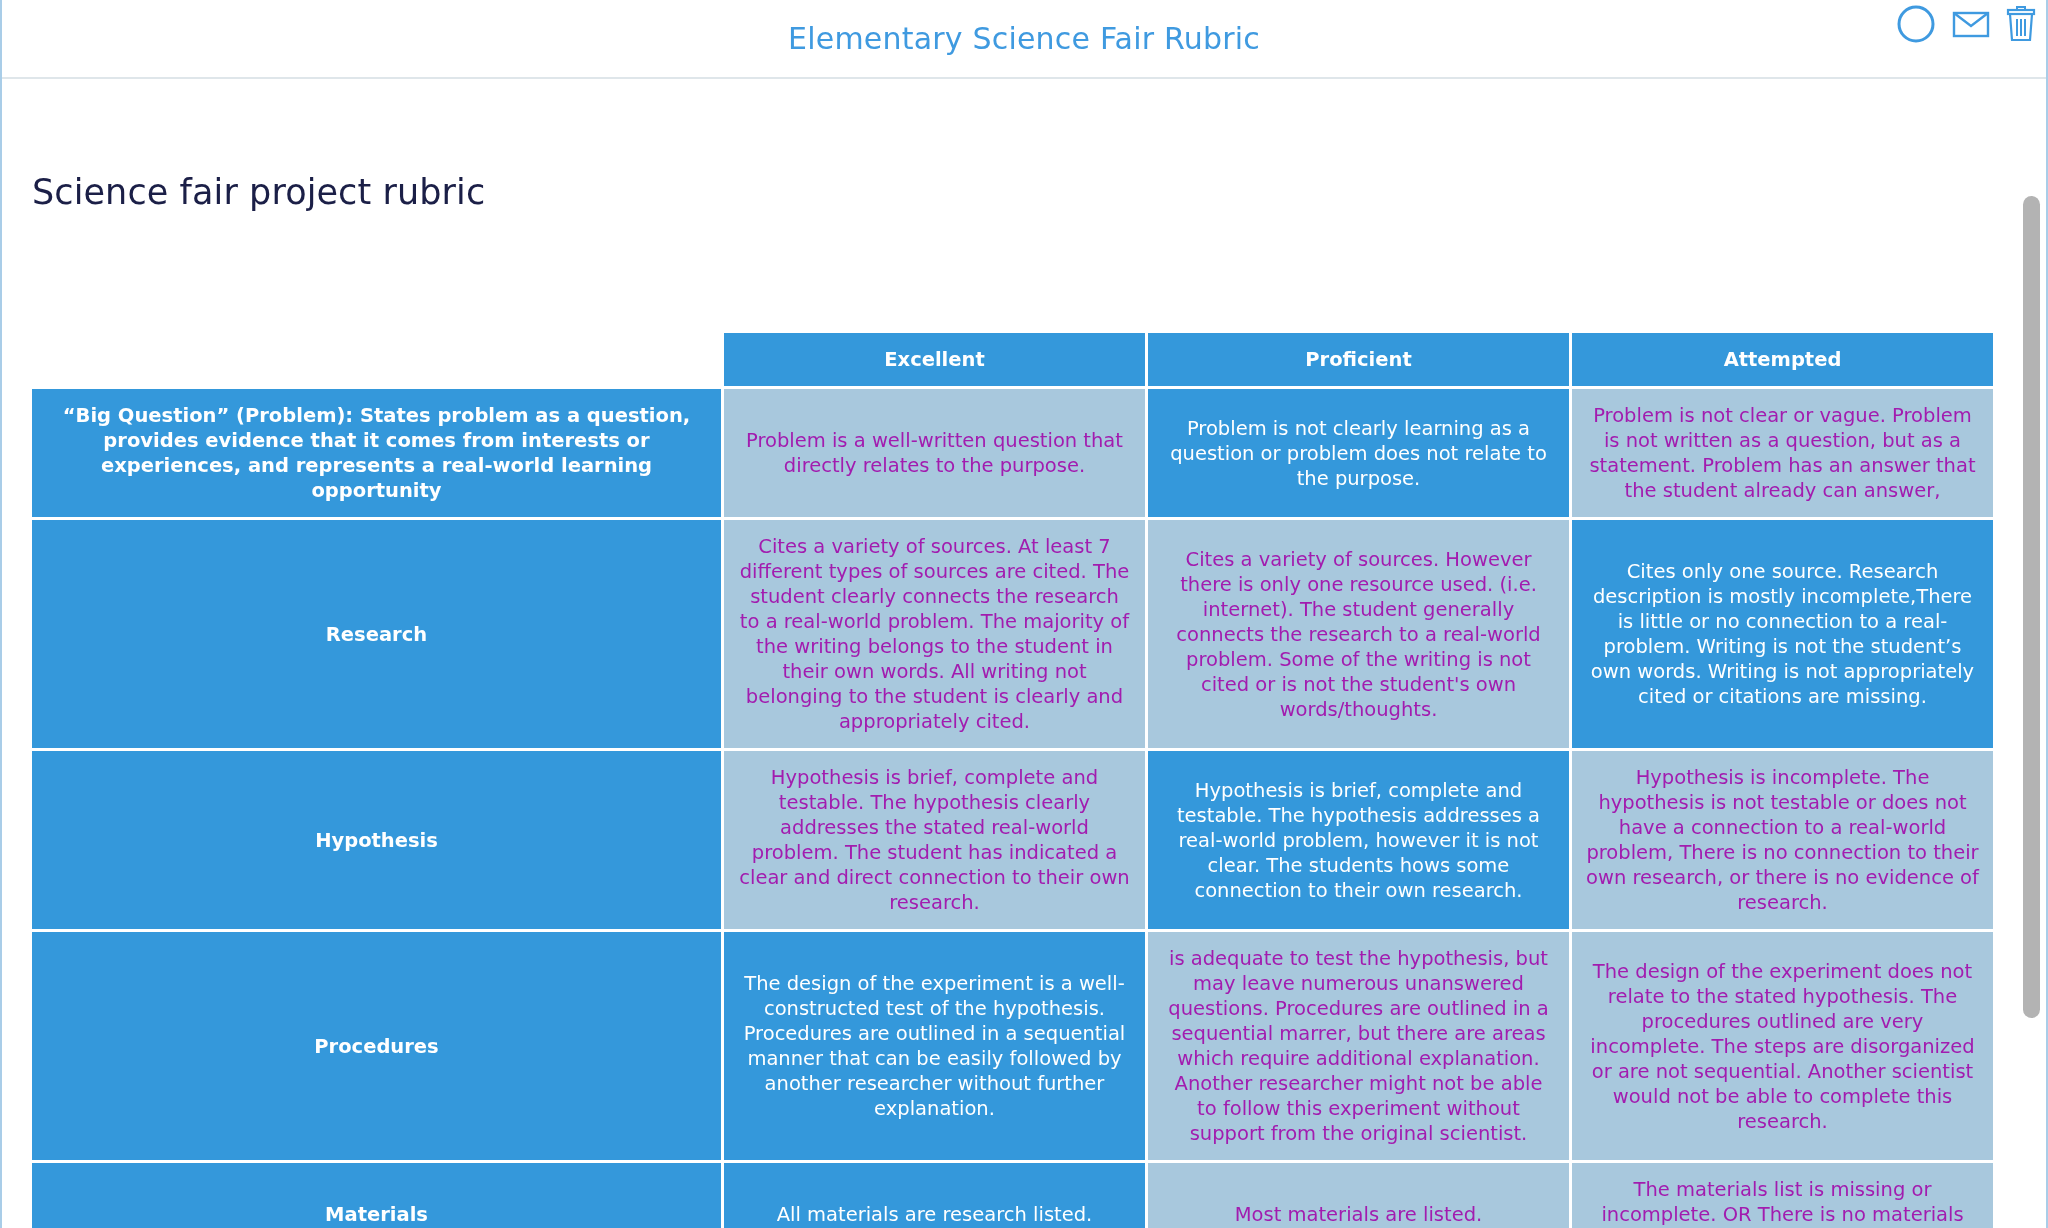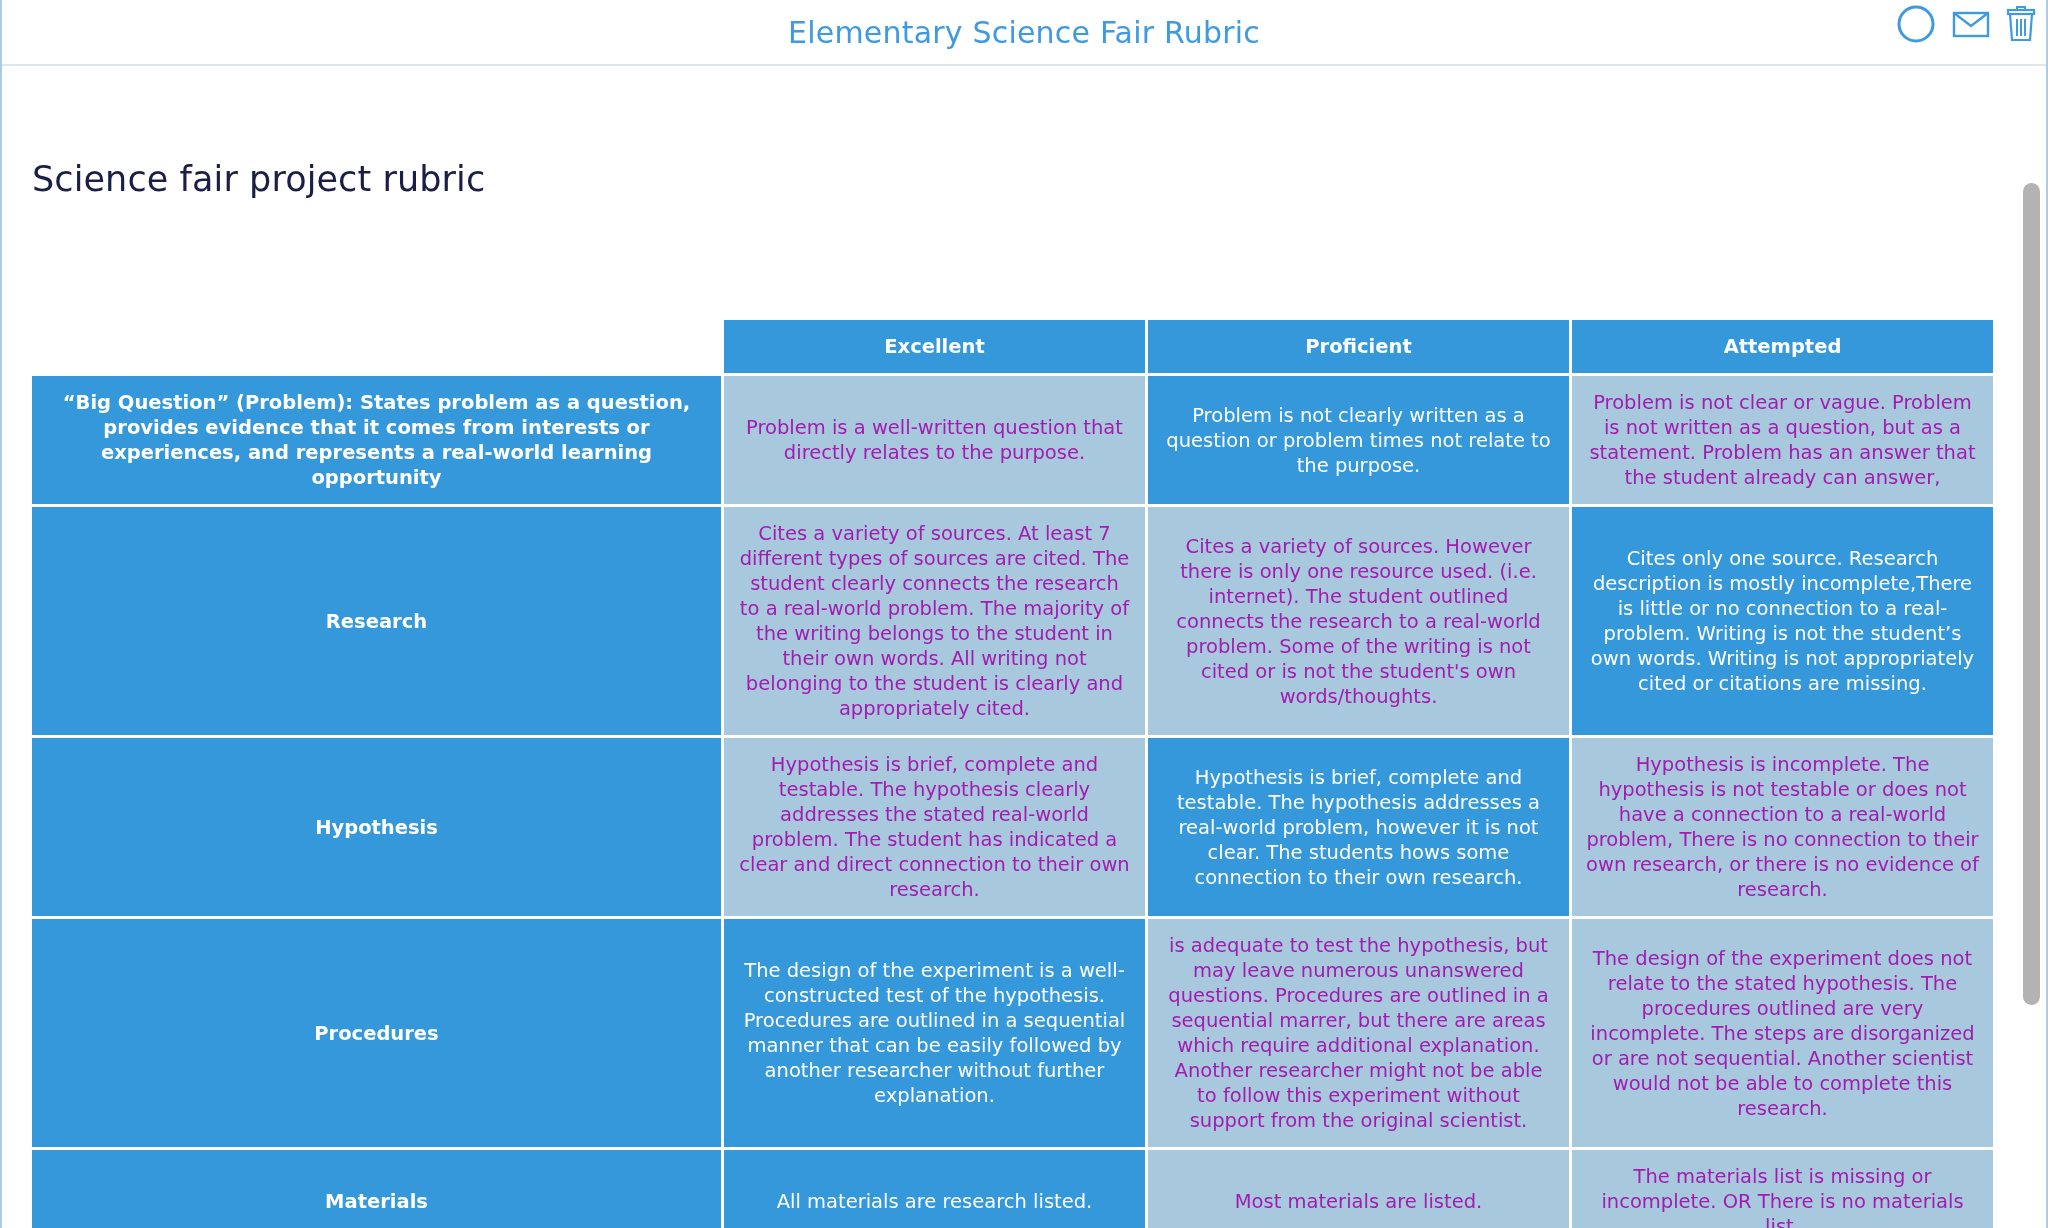--- a/index.html
+++ b/index.html
@@ -17,21 +17,21 @@
     position: relative;
     width: 2048px;
     height: 1228px;
     background: #ffffff;
     border-left: 2px solid #a9cde8;
     border-right: 2px solid #a9cde8;
   }
 
   #topbar {
     position: relative;
-    height: 66px;
+    height: 79px;
     background: #ffffff;
     border-bottom: 2px solid #dfe6ea;
     display: flex;
     align-items: center;
     justify-content: center;
   }
 
   #doc-title {
     font-size: 30px;
     color: #3f9ae0;
@@ -186,27 +186,27 @@
           <th class="hdr-blank"></th>
           <th class="hdr-cell">Excellent</th>
           <th class="hdr-cell">Proficient</th>
           <th class="hdr-cell">Attempted</th>
         </tr>
       </thead>
       <tbody id="rubric-body">
           <tr style="height: 96px;">
             <td class="crit">“Big Question” (Problem): States problem as a question, provides evidence that it comes from interests or experiences, and represents a real-world learning opportunity</td>
             <td class="lvl">Problem is a well-written question that directly relates to the purpose.</td>
-            <td class="lvl selected">Problem is not clearly written as a question or problem times not relate to the purpose.</td>
+            <td class="lvl selected">Problem is not clearly learning as a question or problem does not relate to the purpose.</td>
             <td class="lvl">Problem is not clear or vague. Problem is not written as a question, but as a statement. Problem has an answer that the student already can answer,</td>
           </tr>
           <tr style="height: 196px;">
             <td class="crit">Research</td>
             <td class="lvl">Cites a variety of sources. At least 7 different types of sources are cited. The student clearly connects the research to a real-world problem. The majority of the writing belongs to the student in their own words. All writing not belonging to the student is clearly and appropriately cited.</td>
-            <td class="lvl">Cites a variety of sources. However there is only one resource used. (i.e. internet). The student outlined connects the research to a real-world problem. Some of the writing is not cited or is not the student's own words/thoughts.</td>
+            <td class="lvl">Cites a variety of sources. However there is only one resource used. (i.e. internet). The student generally connects the research to a real-world problem. Some of the writing is not cited or is not the student's own words/thoughts.</td>
             <td class="lvl selected">Cites only one source. Research description is mostly incomplete,There is little or no connection to a real-problem. Writing is not the student’s own words. Writing is not appropriately cited or citations are missing.</td>
           </tr>
           <tr style="height: 146px;">
             <td class="crit">Hypothesis</td>
             <td class="lvl">Hypothesis is brief, complete and testable. The hypothesis clearly addresses the stated real-world problem. The student has indicated a clear and direct connection to their own research.</td>
             <td class="lvl selected">Hypothesis is brief, complete and testable. The hypothesis addresses a real-world problem, however it is not clear. The students hows some connection to their own research.</td>
             <td class="lvl">Hypothesis is incomplete. The hypothesis is not testable or does not have a connection to a real-world problem, There is no connection to their own research, or there is no evidence of research.</td>
           </tr>
           <tr style="height: 211px;">
             <td class="crit">Procedures</td>

